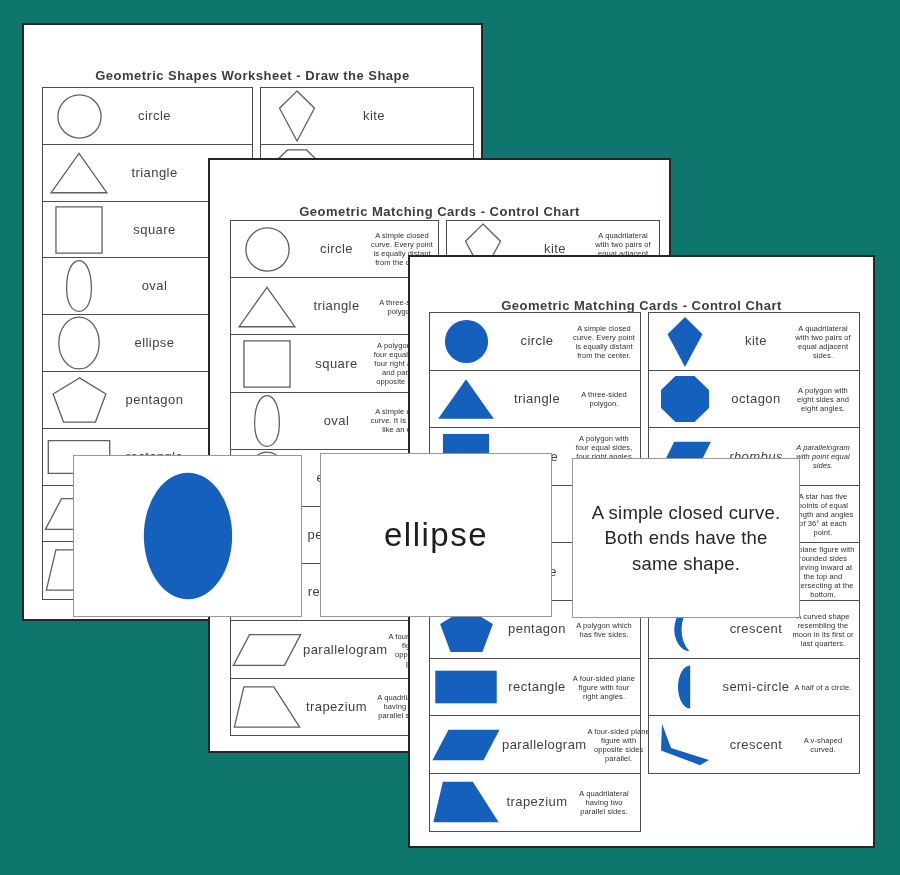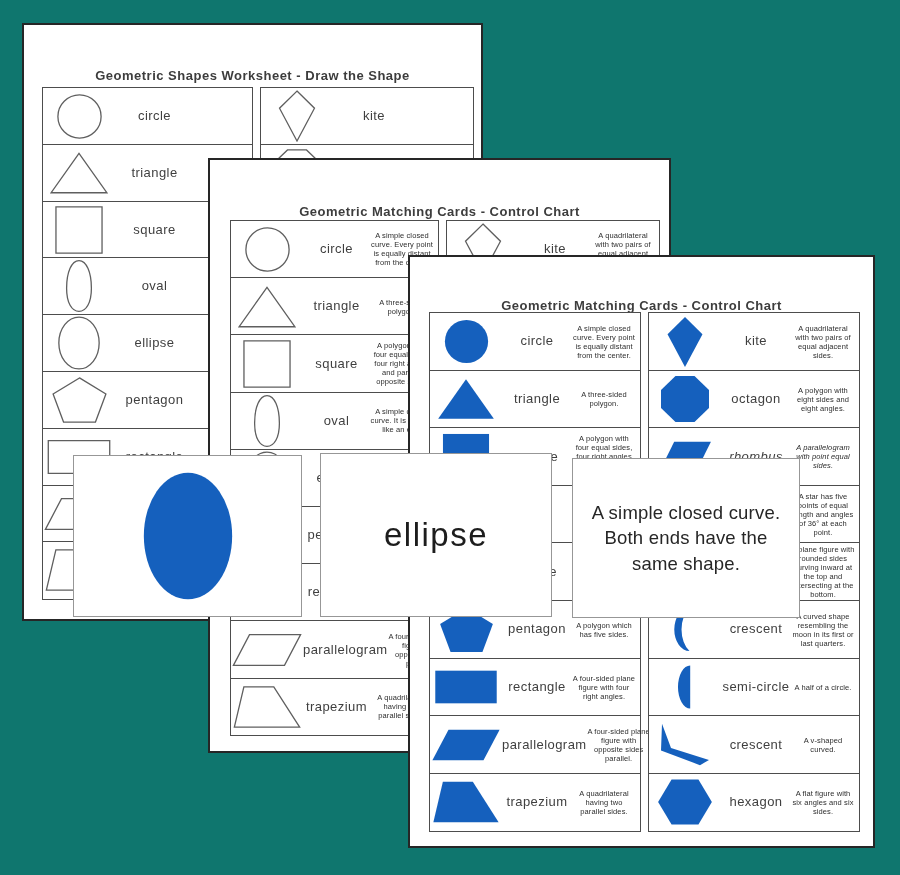--- a/index.html
+++ b/index.html
@@ -395,29 +395,20 @@
         </div>
         <div class="row" style="height: 59px; grid-template-columns: 72px 1fr 68px;">
           <div class="shape-cell">
             <svg viewBox="0 0 100 100" preserveAspectRatio="none" width="50" height="43" class="shape-svg">
               <polygon points="4,2 22,58 98,86 80,98 2,64" vector-effect="non-scaling-stroke" class="filled-shape" fill="#1560BD"></polygon>
             </svg>
           </div>
           <div class="row-label">crescent</div>
           <div class="row-desc">A v-shaped curved.</div>
         </div>
-        <div class="row" style="height: 59px; grid-template-columns: 72px 1fr 68px;">
-          <div class="shape-cell">
-            <svg viewBox="0 0 100 100" preserveAspectRatio="none" width="56" height="48" class="shape-svg">
-              <polygon points="26,3 74,3 98,50 74,97 26,97 2,50" vector-effect="non-scaling-stroke" class="filled-shape" fill="#1560BD"></polygon>
-            </svg>
-          </div>
-          <div class="row-label">hexagon</div>
-          <div class="row-desc">A flat figure with six angles and six sides.</div>
-        </div>
       </div>
     </section>
 
   <div class="card" id="card-picture" style="left: 73px; top: 455px; width: 229px; height: 162px; z-index: 10;">
     <span id="picture-card-shape">
         <svg viewBox="0 0 100 100" preserveAspectRatio="none" width="92" height="132" class="shape-svg">
           <ellipse cx="50" cy="50" rx="48" ry="48" vector-effect="non-scaling-stroke" class="filled-shape" fill="#1560BD"></ellipse>
         </svg>
       </span>
   </div>

